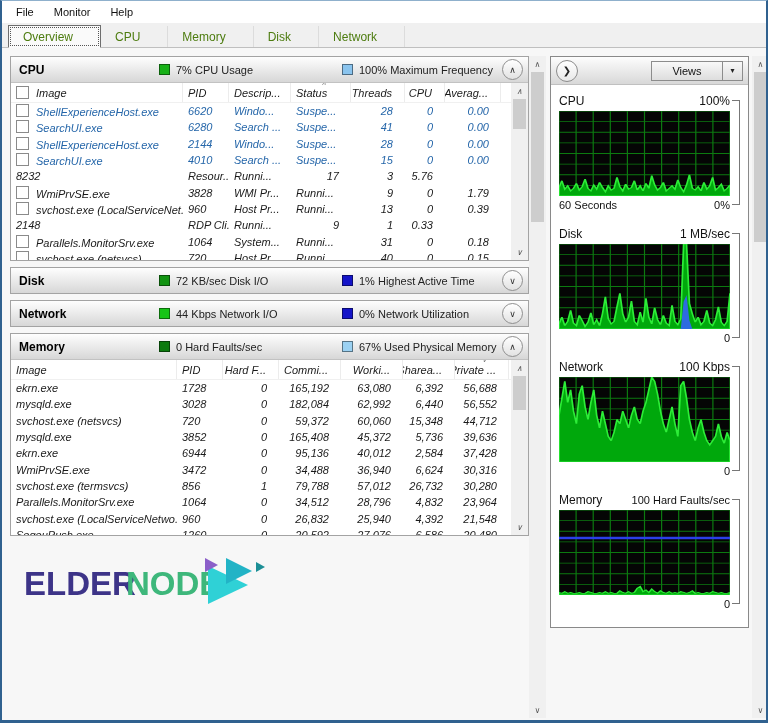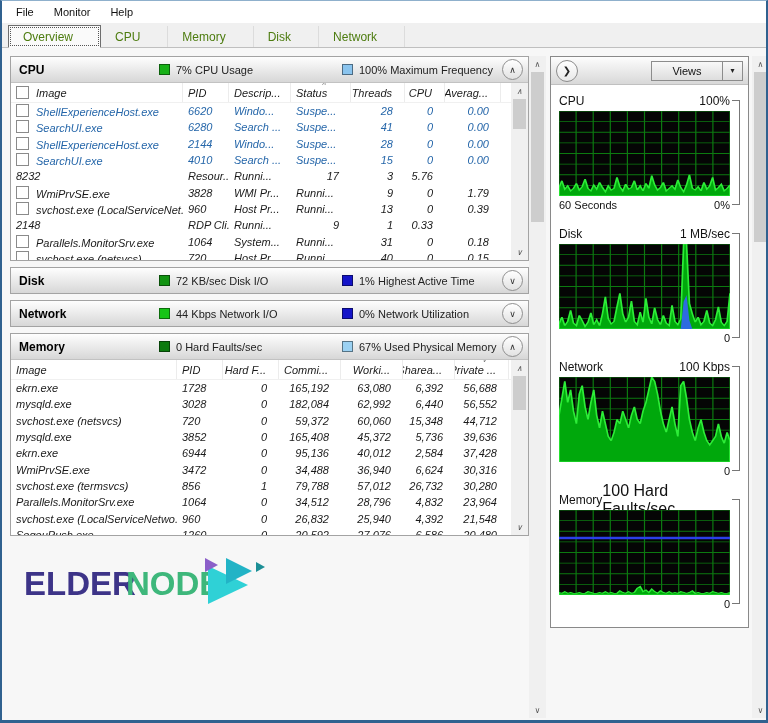--- a/index.html
+++ b/index.html
@@ -60,21 +60,21 @@
   .right-scroll{margin-left:3px;}
   .panel-box{border:1px solid #898989;background:#fff;height:572px;display:flex;flex-direction:column;box-sizing:border-box;}
   .panel-header{height:27px;flex:0 0 auto;display:flex;align-items:center;justify-content:space-between;background:linear-gradient(#fdfdfd,#d8d8d8);border-bottom:1px solid #c0c0c0;padding:0 5px;}
   .round-btn{width:20px;height:20px;border-radius:50%;border:1px solid #8c8c8c;background:linear-gradient(#fff,#e8e8e8);display:flex;align-items:center;justify-content:center;font-size:10px;color:#222;}
   .views-wrap{display:flex;}
   .views-btn{width:72px;height:20px;border:1px solid #8c8c8c;background:linear-gradient(#f8f8f8,#dddddd);display:flex;align-items:center;justify-content:center;font-size:11px;box-sizing:border-box;color:#111;}
   .views-arrow{width:20px;height:20px;border:1px solid #8c8c8c;border-left:none;background:linear-gradient(#f8f8f8,#dddddd);display:flex;align-items:center;justify-content:center;font-size:8px;box-sizing:border-box;color:#222;}
   .graphs{padding:6px 6px 0 8px;flex:1;}
   .graph-block{position:relative;padding-right:12px;margin-bottom:11px;}
   .g-top{display:flex;justify-content:space-between;align-items:center;height:20px;font-size:12px;color:#111;}
-  .g-top .small{font-size:16px;}
+  .g-top .small{font-size:11px;}
   svg.plot{display:block;width:100%;height:85px;}
   .g-bottom{display:flex;justify-content:space-between;align-items:center;height:17px;font-size:11px;color:#111;}
   .bracket{position:absolute;right:2px;top:9px;bottom:8px;width:7px;border:1px solid #777;border-left:none;}
 </style>
 </head>
 <body>
 
 <div class="window">
 
 

